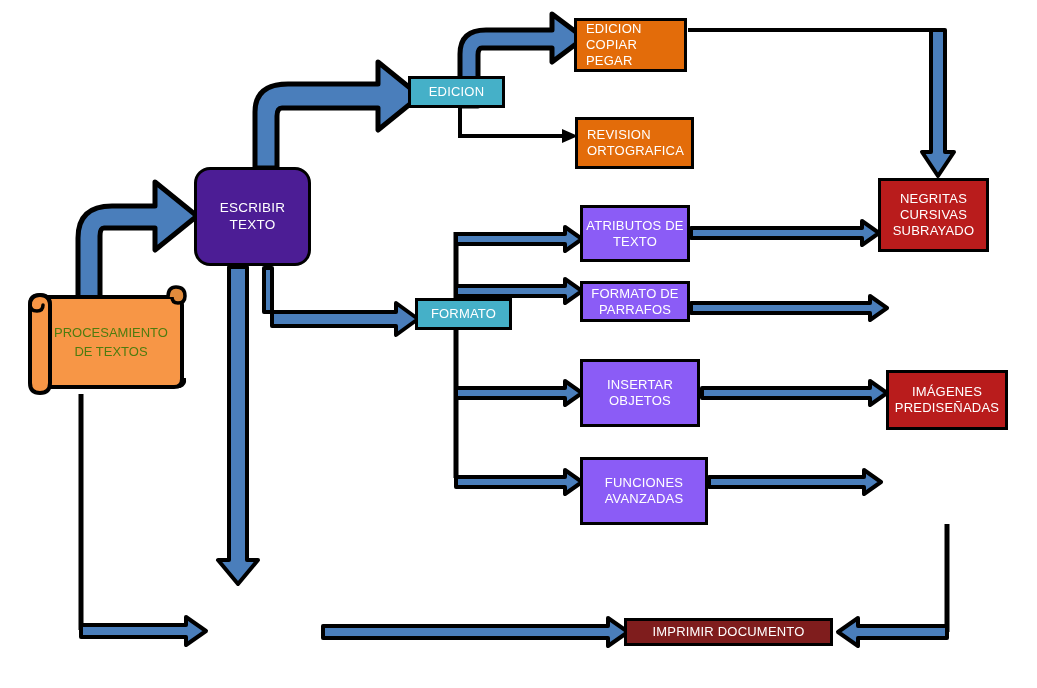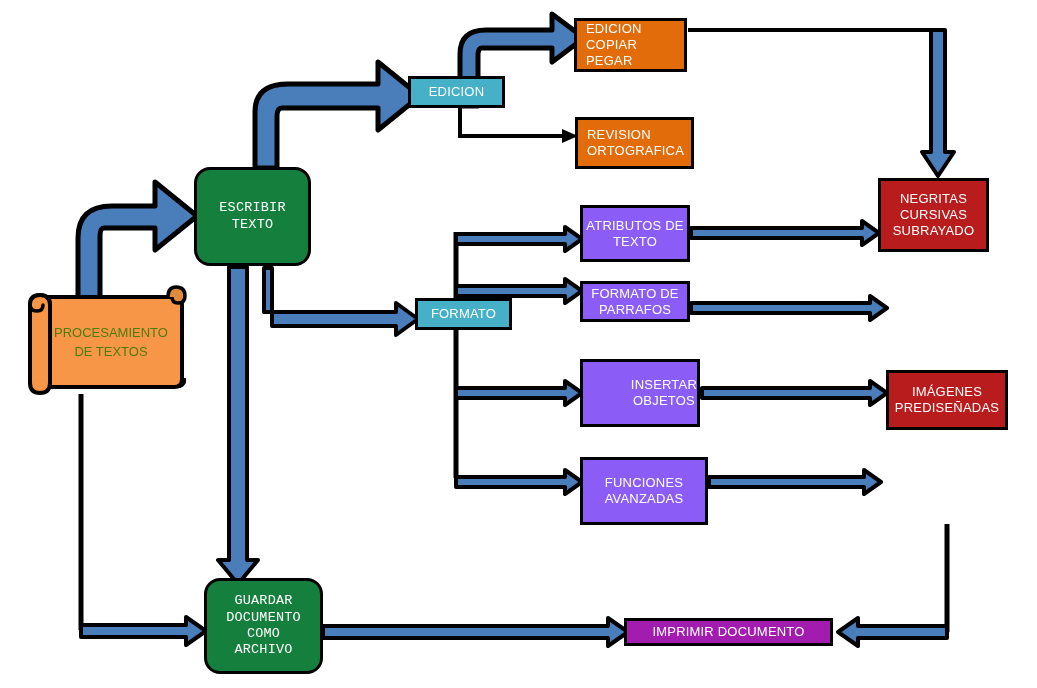--- a/index.html
+++ b/index.html
@@ -28,26 +28,26 @@
     align-items:center;
     justify-content:center;
     text-align:center;
     color:#ffffff;
     border:3px solid #000000;
     line-height:1.22;
     letter-spacing:.2px;
     z-index:5;
   }
   .node .lbl{display:block;white-space:pre-line;}
-  .n-green{background:#15803d;border-radius:16px;font-size:13.5px;font-family:Liberation Mono, monospace;}
+  .n-green{background:#4c1d95;border-radius:16px;font-size:13.5px;}
   .n-teal{background:#45B0C8;font-size:13px;}
   .n-orange{background:#E36C0A;font-size:13px;justify-content:flex-start;text-align:left;padding-left:9px;}
   .n-purple{background:#8b5cf6;font-size:13px;}
   .n-gray{background:#b91c1c;font-size:13px;}
-  .n-amber{background:#a21caf;font-size:13px;}
+  .n-amber{background:#7f1d1d;font-size:13px;}
   .scroll-node{
     position:absolute;
     z-index:5;
   }
   .scroll-node .scroll-label{
     position:absolute;
     left:44px; top:0;
     width:118px; height:100%;
     display:flex;align-items:center;justify-content:center;
     color:#4d7c0f;font-size:13px;text-align:center;
@@ -186,21 +186,21 @@
   <div class="node n-purple" style="left:580px; top:205px; width:110px; height:57px;">
     <span class="lbl">ATRIBUTOS DE
 TEXTO</span>
   </div>
 
   <div class="node n-purple" style="left:580px; top:281px; width:110px; height:41px;">
     <span class="lbl">FORMATO DE
 PARRAFOS</span>
   </div>
 
-  <div class="node n-purple" style="left:580px; top:359px; width:120px; height:68px;justify-content:flex-end;">
+  <div class="node n-purple" style="left:580px; top:359px; width:120px; height:68px;">
     <span class="lbl">INSERTAR
 OBJETOS</span>
   </div>
 
   <div class="node n-purple" style="left:580px; top:457px; width:128px; height:68px;">
     <span class="lbl">FUNCIONES
 AVANZADAS</span>
   </div>
 
   <div class="node n-gray" style="left:878px; top:178px; width:111px; height:74px;">
@@ -209,24 +209,18 @@
 SUBRAYADO</span>
   </div>
 
 
   <div class="node n-gray" style="left:886px; top:370px; width:122px; height:60px;">
     <span class="lbl">IMÁGENES
 PREDISEÑADAS</span>
   </div>
 
 
-  <div class="node n-green" style="left:204px; top:578px; width:119px; height:96px;">
-    <span class="lbl">GUARDAR
-DOCUMENTO
-COMO
-ARCHIVO</span>
-  </div>
 
   <div class="node n-amber" style="left:624px; top:618px; width:209px; height:28px;">
     <span class="lbl">IMPRIMIR DOCUMENTO</span>
   </div>
 
 </div>
 
 </body></html>

